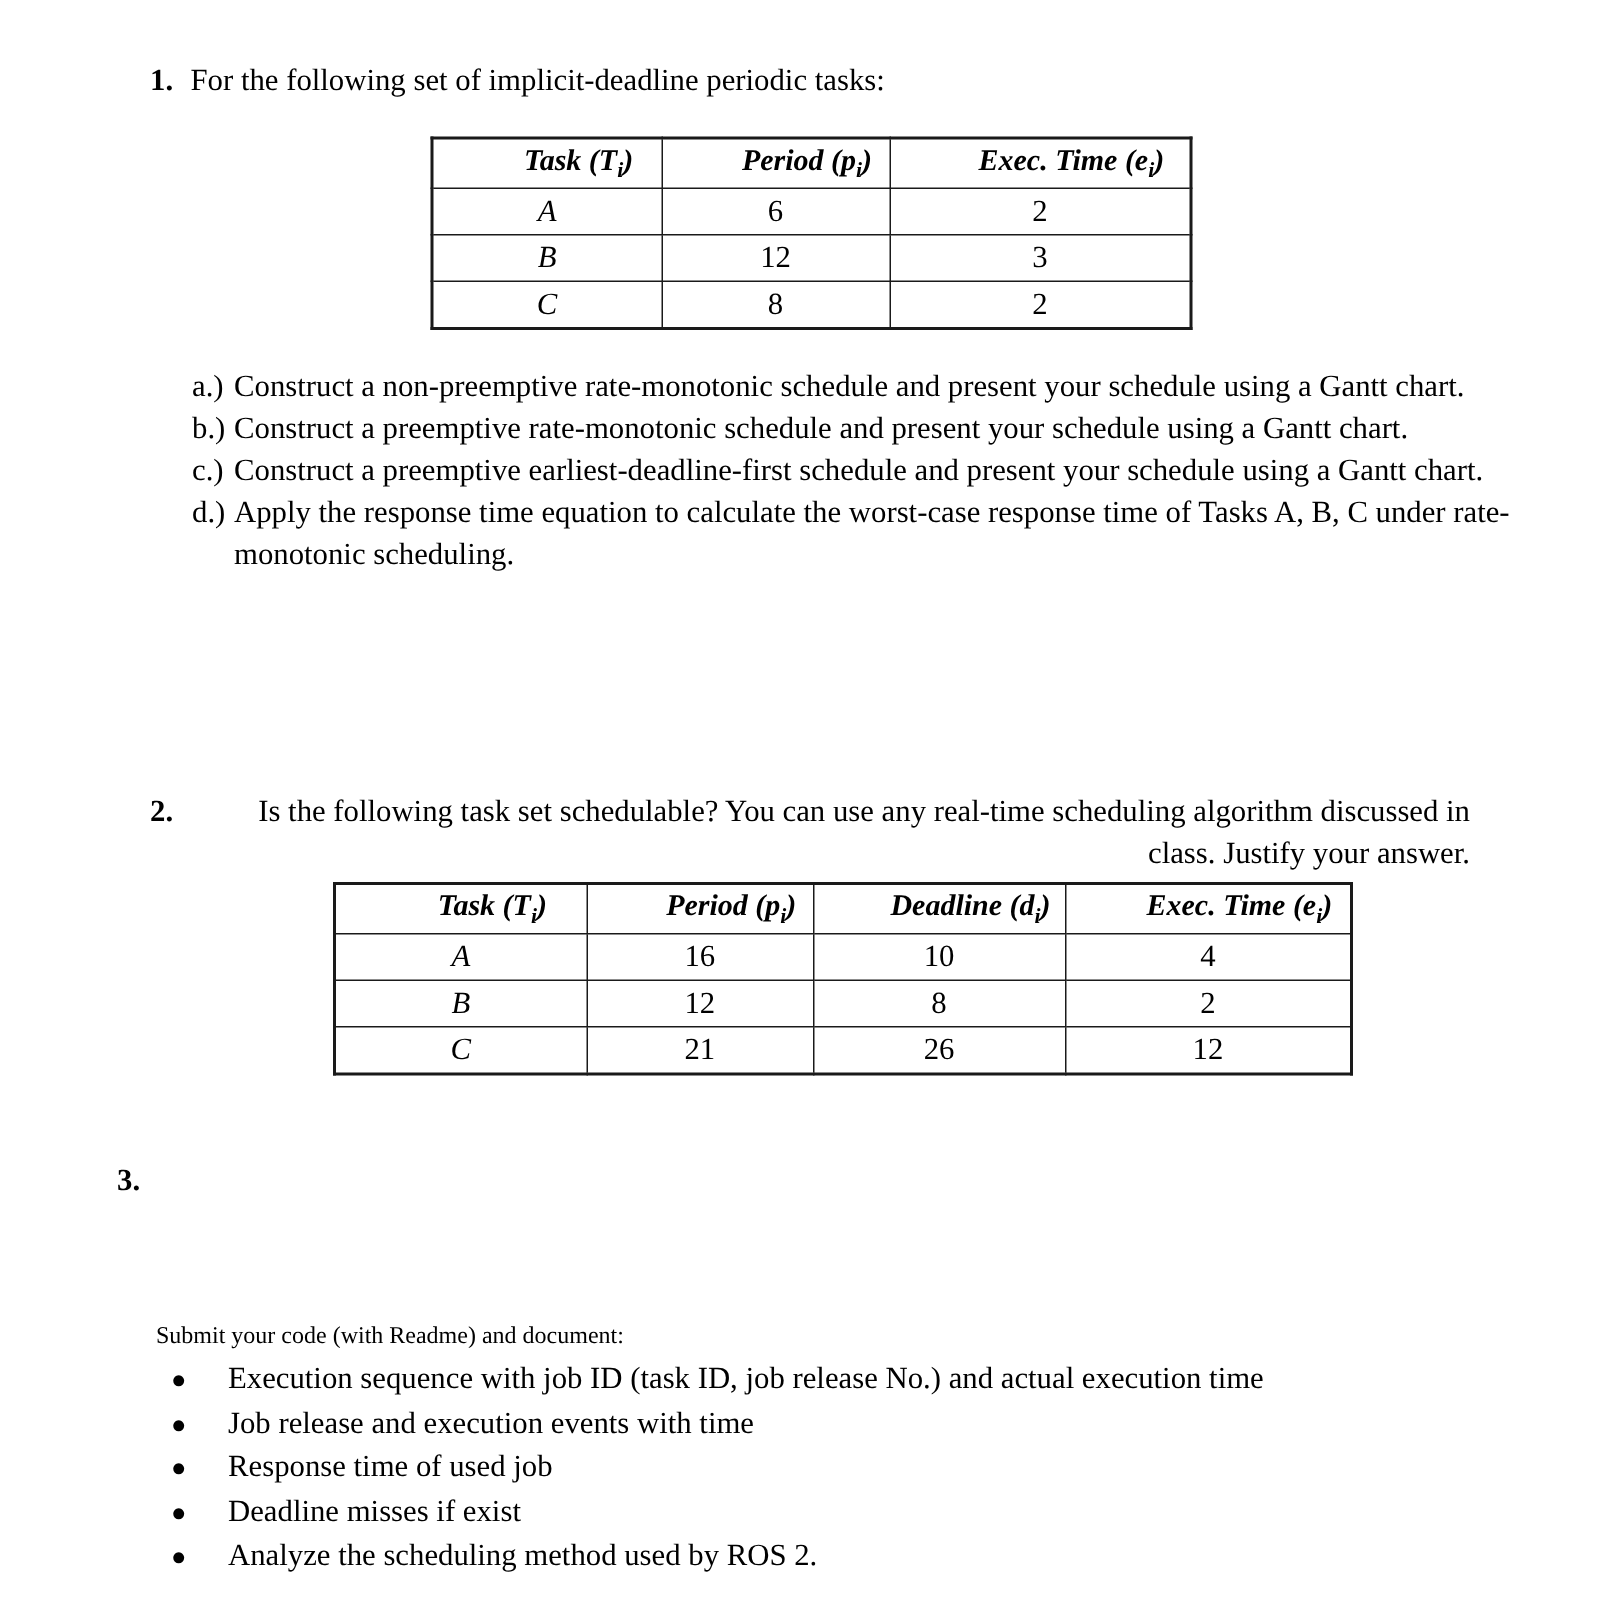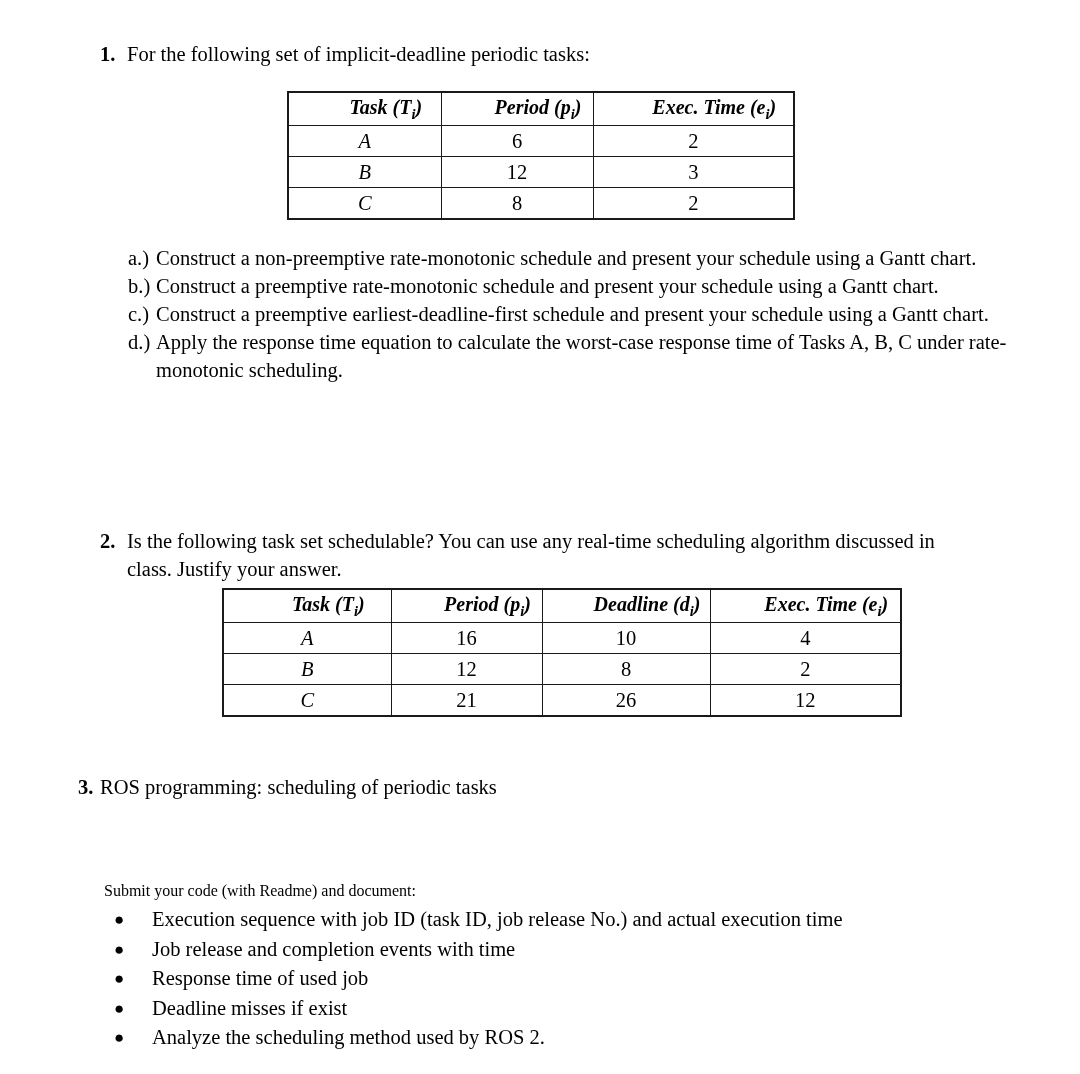--- a/index.html
+++ b/index.html
@@ -31,20 +31,21 @@
   }
   .q-num {
     font-weight: bold;
     font-size: 20.5px;
     line-height: 28px;
     flex: 0 0 auto;
   }
   .q-body {
     font-size: 20.5px;
     line-height: 28px;
+    text-align: right;
   }
 
   #q1 { left: 100px; top: 40px; width: 900px; }
   #q1 .q-num { width: 27px; }
 
   #q2 { left: 100px; top: 527px; width: 880px; }
   #q2 .q-num { width: 27px; }
   #q2 .q-body { display: block; }
 
   #q3 { left: 78px; top: 773px; width: 900px; }
@@ -261,33 +262,32 @@
         <td class="taskcell">C</td>
         <td class="numcell">21</td>
         <td class="numcell">26</td>
         <td class="numcell">12</td>
       </tr>
     </tbody>
   </table>
 
   <div class="question" id="q3">
     <span class="q-num">3.</span>
-    <span class="q-body">ROS programming: scheduling of periodic tasks</span>
   </div>
 
   <div id="q3-para2">Submit your code (with Readme) and document:</div>
 
   <div id="bullets">
     <div class="bullet-row">
       <span class="bullet-dot">●</span>
       <span class="bullet-text">Execution sequence with job ID (task ID, job release No.) and actual execution time</span>
     </div>
     <div class="bullet-row">
       <span class="bullet-dot">●</span>
-      <span class="bullet-text">Job release and completion events with time</span>
+      <span class="bullet-text">Job release and execution events with time</span>
     </div>
     <div class="bullet-row">
       <span class="bullet-dot">●</span>
       <span class="bullet-text">Response time of used job</span>
     </div>
     <div class="bullet-row">
       <span class="bullet-dot">●</span>
       <span class="bullet-text">Deadline misses if exist</span>
     </div>
     <div class="bullet-row">

